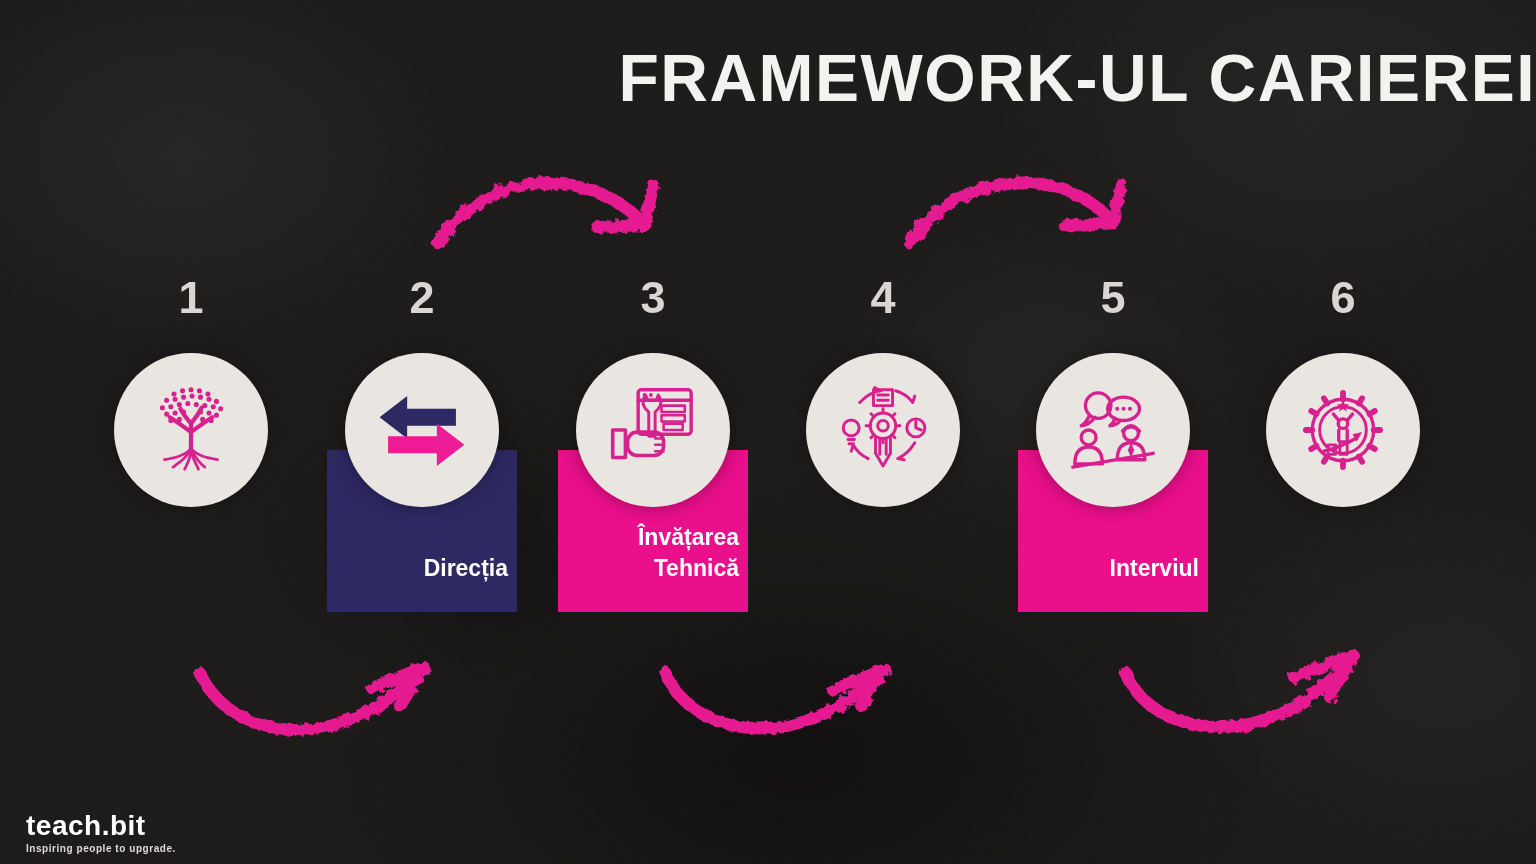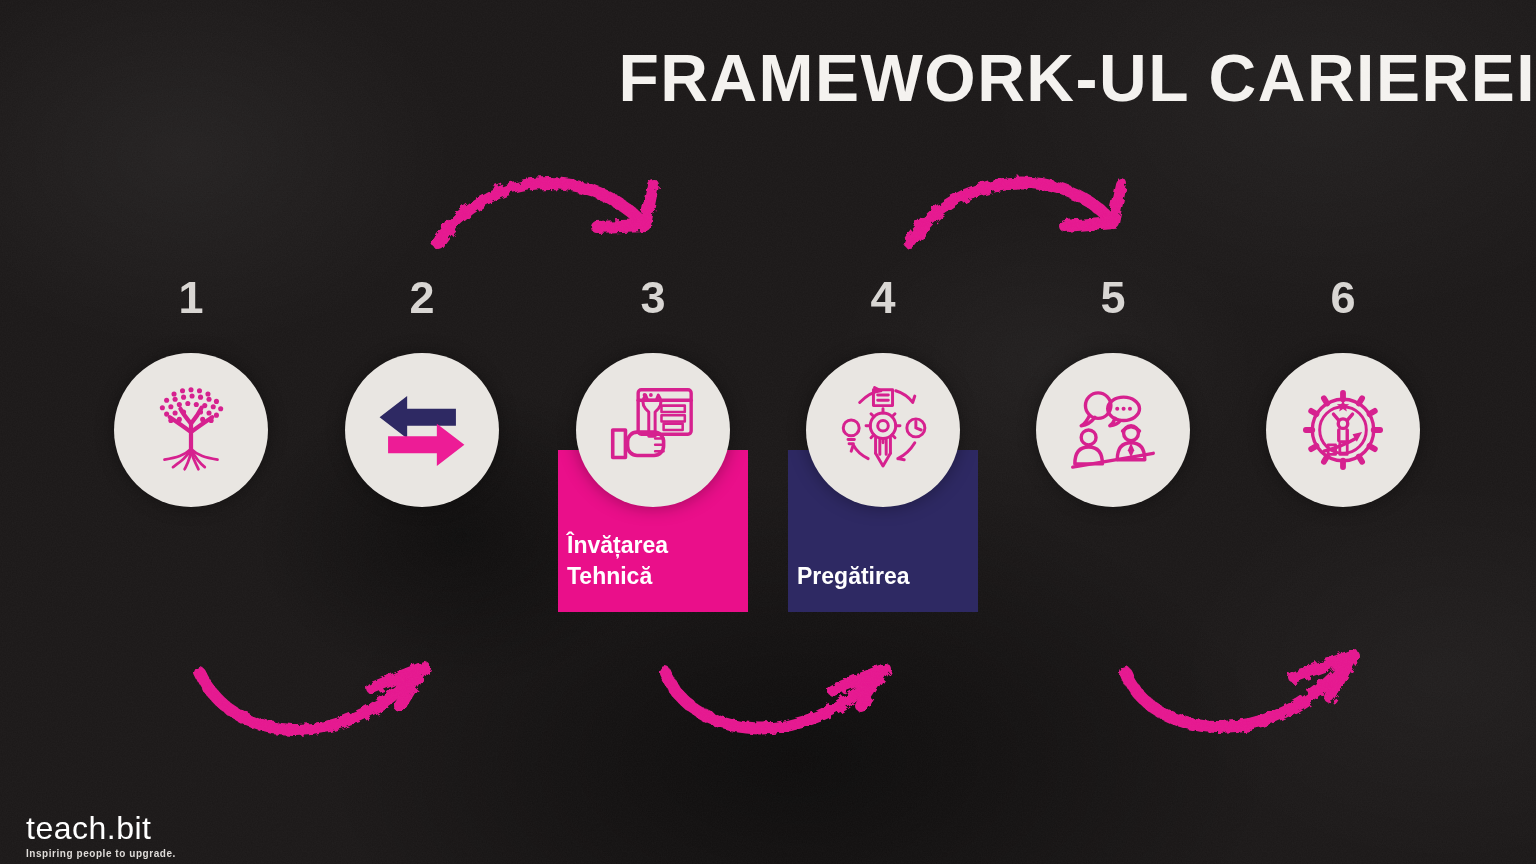--- a/index.html
+++ b/index.html
@@ -29,30 +29,30 @@
   .circle{
     position:absolute;top:83px;left:50%;margin-left:-77px;width:154px;height:154px;
     border-radius:50%;background:#e9e6e2;z-index:2;
     display:flex;align-items:center;justify-content:center;
     box-shadow:0 0 18px rgba(0,0,0,0.35);
   }
   .box{position:absolute;top:180px;left:0;width:190px;height:162px;z-index:1;}
   .box-pink{background:#ea0f8a;}
   .box-navy{background:#2e2963;}
   .label{
-    position:absolute;bottom:20px;left:0;width:100%;box-sizing:border-box;padding:0 9px;
-    text-align:left;color:#fff;font-size:23px;font-weight:700;line-height:1.35;
+    position:absolute;bottom:28px;left:0;width:100%;box-sizing:border-box;padding:0 9px;
+    text-align:right;color:#fff;font-size:23px;font-weight:700;line-height:1.35;
   }
   .arrow{position:absolute;overflow:visible;}
   .arrow path{fill:none;stroke:#e5188f;stroke-width:12;stroke-linecap:round;stroke-linejoin:round;filter:url(#chalk);}
   .icon{width:106px;height:106px;}
   .icon .s{fill:none;stroke:#d6218f;stroke-width:3.2;stroke-linecap:round;stroke-linejoin:round;}
   .icon .f{fill:#d6218f;stroke:none;}
   .logo{position:absolute;left:26px;top:810px;color:#fff;}
-  .logo-name{font-size:32px;font-weight:400;letter-spacing:.5px;}
+  .logo-name{font-size:28px;font-weight:700;letter-spacing:.5px;}
   .logo-tagline{font-size:10px;font-weight:700;letter-spacing:.55px;color:#dedbd8;margin-top:1px;}
 </style>
 </head>
 <body>
 
 <div class="stage">
 
   <svg width="0" height="0" style="position:absolute">
     <defs>
       <filter id="chalk" x="-25%" y="-25%" width="150%" height="150%">
@@ -143,20 +143,23 @@
   </div>
 
   <div class="card" style="left:327px">
     <div class="num">2</div>
     <div class="circle">
       <svg class="icon" viewBox="0 0 100 100">
         <polygon points="82,30 36,30 36,18 10,38 36,58 36,46 82,46" fill="#2e2963"></polygon>
         <polygon points="18,56 64,56 64,44 90,64 64,84 64,72 18,72" fill="#ed1c96"></polygon>
       </svg>
     </div>
+    <div class="box box-navy">
+      <div class="label">Direcția</div>
+    </div>
   </div>
 
   <div class="card" style="left:558px">
     <div class="num">3</div>
     <div class="circle">
       <svg class="icon" viewBox="0 0 100 100">
         <g class="s">
           <rect x="36" y="12" width="50" height="42" rx="3"></rect>
           <path d="M36,22 H86"></path>
           <rect x="58" y="27" width="22" height="6" style="stroke-width:2.4"></rect>
@@ -194,23 +197,20 @@
           <path d="M17,59 h6 M18,63 h4"></path>
           <circle cx="81" cy="48" r="8.5"></circle>
           <path d="M81,48 V42 M81,48 L86,50"></path>
           <path d="M28,24 Q38,14 48,13 M48,13 L42,10"></path>
           <path d="M62,13 Q72,16 78,24 M78,24 L80,18"></path>
           <path d="M80,62 Q74,72 64,77 M64,77 L70,78"></path>
           <path d="M36,77 Q26,72 22,64 M22,64 L20,70"></path>
         </g>
       </svg>
     </div>
-    <div class="box box-navy">
-      <div class="label">Pregătirea</div>
-    </div>
   </div>
 
   <div class="card" style="left:1018px">
     <div class="num">5</div>
     <div class="circle">
       <svg class="icon" viewBox="0 0 100 100">
         <g class="s">
           <circle cx="36" cy="27" r="12"></circle>
           <path d="M28,36 Q24,44 20,46 Q28,45 33,38"></path>
           <ellipse cx="60" cy="30" rx="15" ry="11"></ellipse>
@@ -223,20 +223,23 @@
           <path d="M12,85 L88,72"></path>
         </g>
         <g class="f">
           <circle cx="54" cy="30" r="1.9"></circle>
             <circle cx="60" cy="30" r="1.9"></circle>
             <circle cx="66" cy="30" r="1.9"></circle>
           <polygon points="67,62 64,69 67,76 70,69"></polygon>
         </g>
       </svg>
     </div>
+    <div class="box box-pink">
+      <div class="label">Interviul</div>
+    </div>
   </div>
 
   <div class="card" style="left:1248px">
     <div class="num">6</div>
     <div class="circle">
       <svg class="icon" viewBox="0 0 100 100">
         <g class="s" style="stroke-width:5.5">
           <path d="M79,50 H85 M75,65 L80,68 M65,75 L68,80 M50,79 V85 M35,75 L32,80 M25,65 L20,68 M21,50 H15 M25,35 L20,32 M35,25 L32,20 M50,21 V15 M65,25 L68,20 M75,35 L80,32"></path>
         </g>
         <g class="s">

